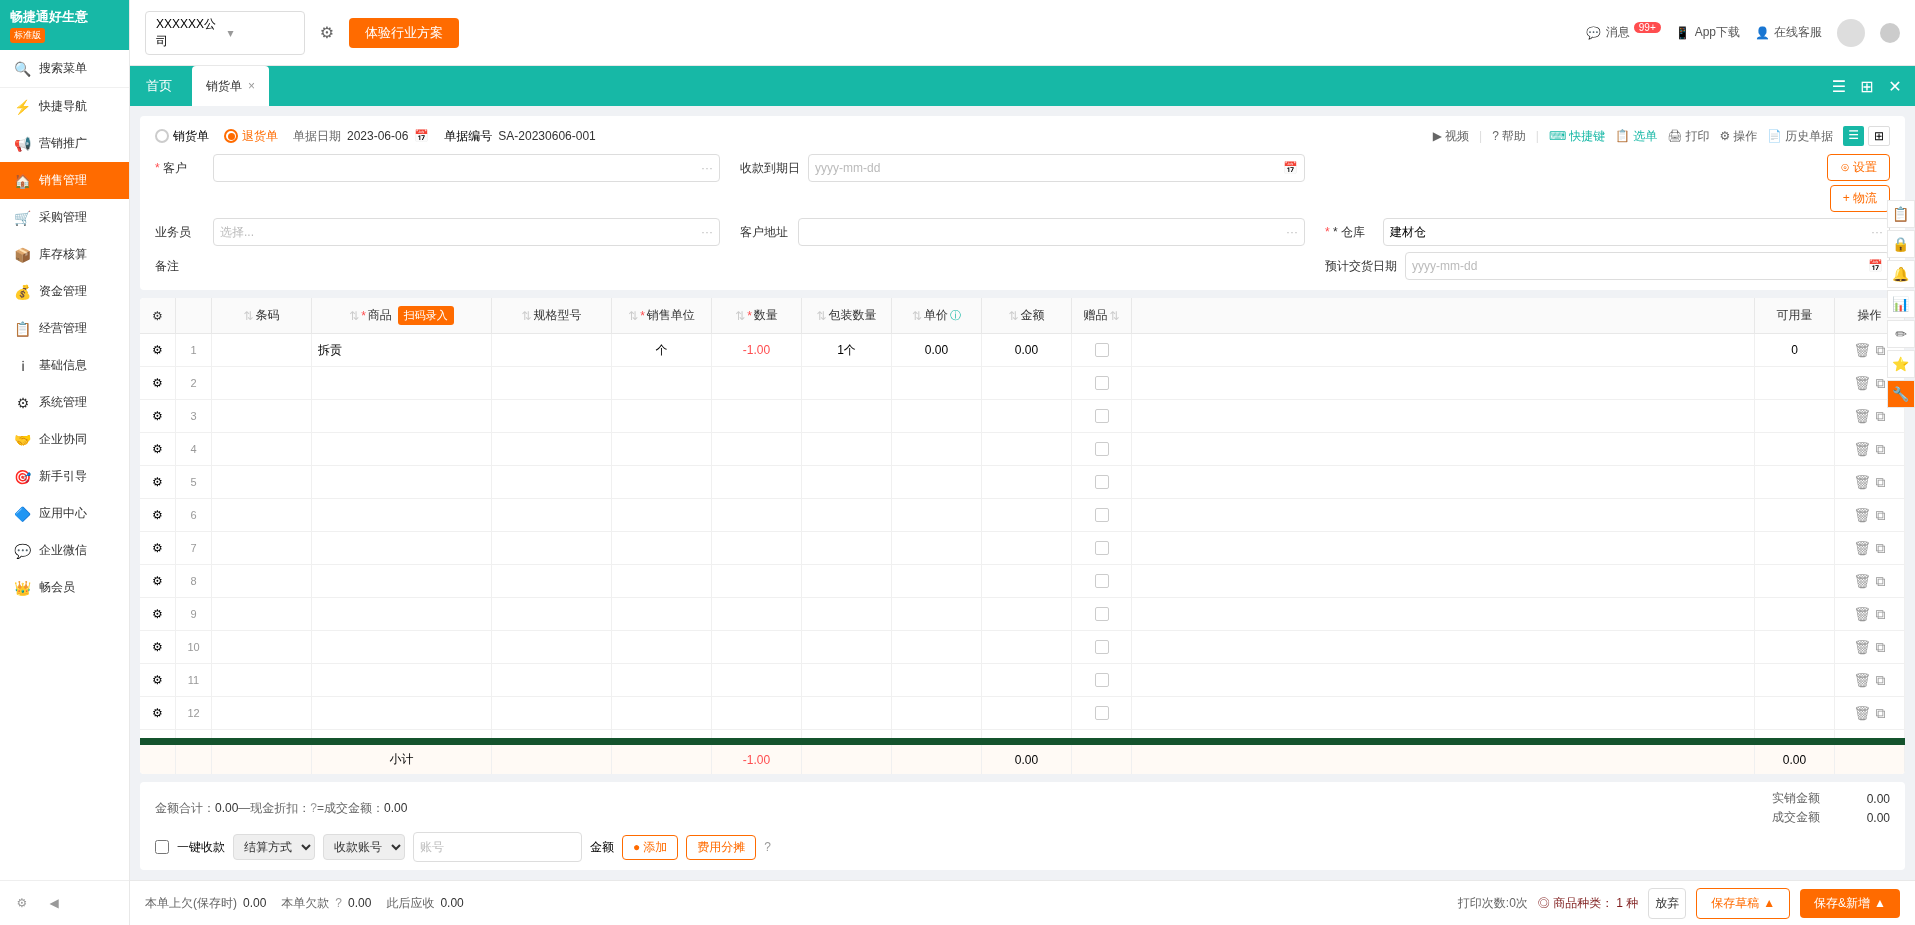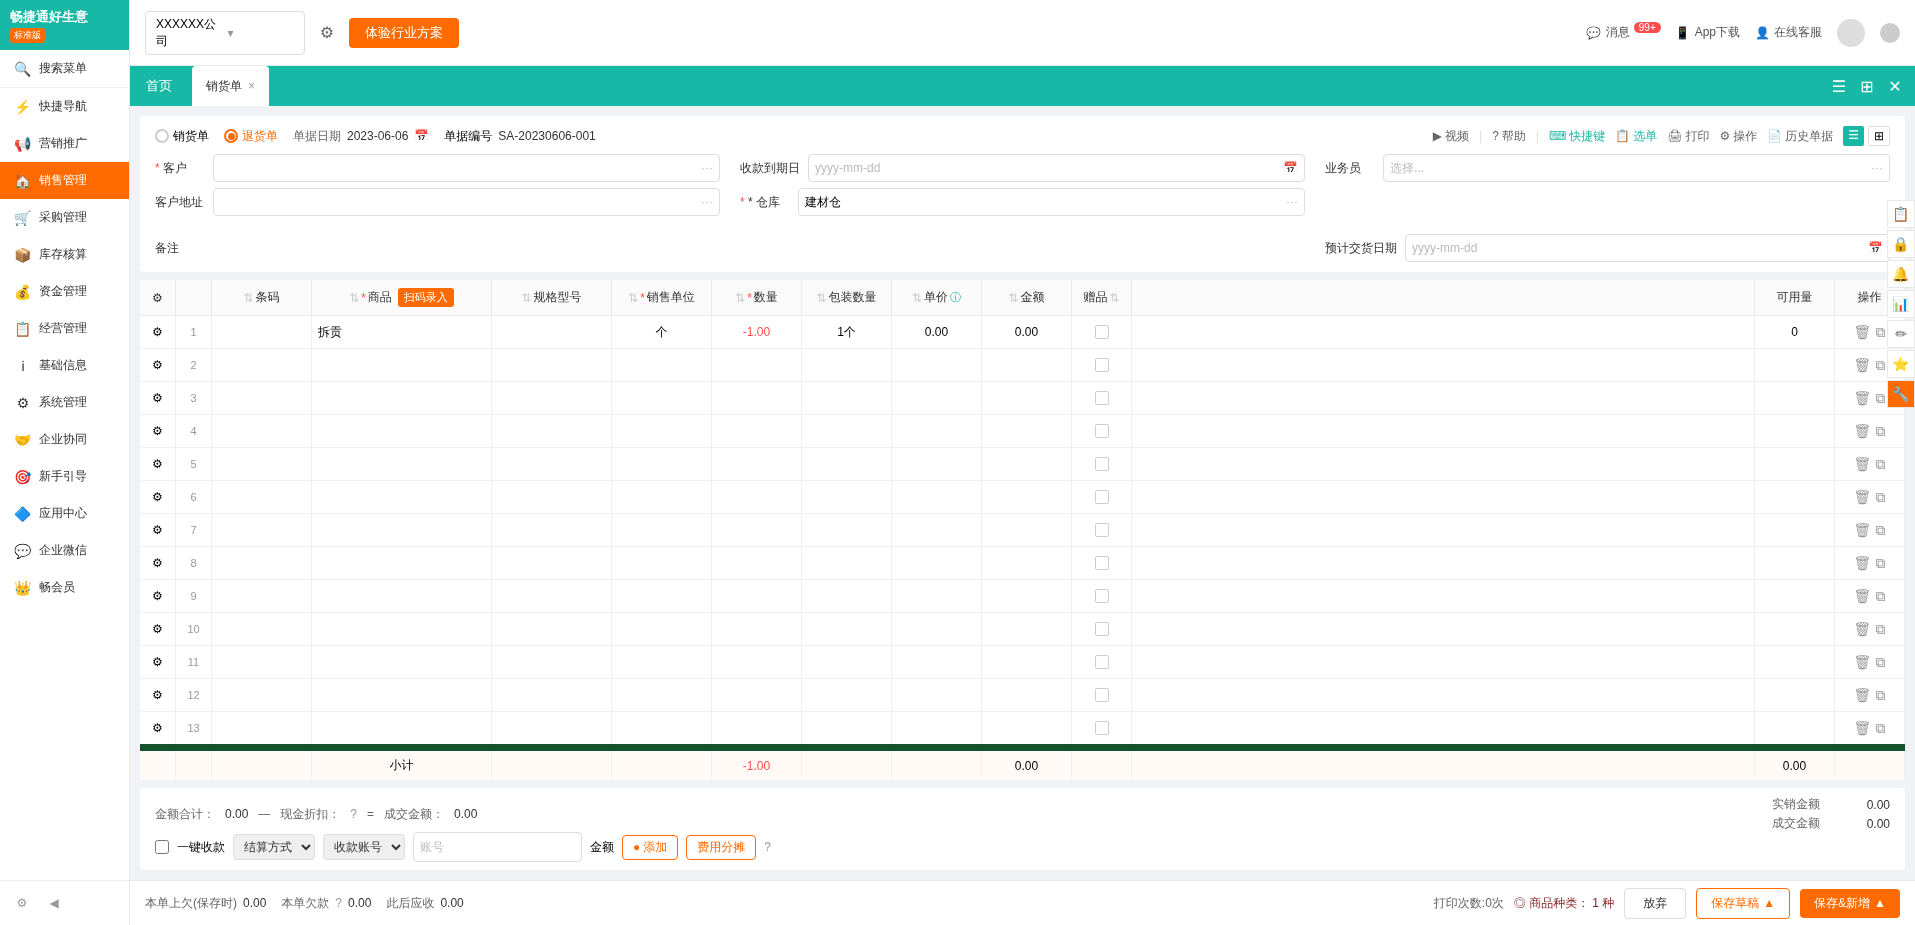--- a/index.html
+++ b/index.html
@@ -93,21 +93,21 @@
     .col-avail { width: 80px; min-width: 80px; }
     .col-ops { width: 70px; min-width: 70px; }
 
     
     .subtotal-row { display: flex; background: #fffaf5; border-top: 7px solid #14532d; }
     .subtotal-cell { border-right: 1px solid #f0f0f0; padding: 6px; display: flex; align-items: center; justify-content: center; }
     .subtotal-cell.red { color: #ff4d4f; font-weight: 500; }
 
     
     .form-footer { background: #fff; border-radius: 4px; padding: 8px 15px; }
-    .footer-row1 { display: flex; align-items: center; gap: 10px; }
+    .footer-row1 { display: flex; align-items: center; margin-bottom: 6px; }
     .footer-label { color: #666; }
     .footer-value { color: #333; font-weight: 500; }
     .footer-dash { color: #666; }
     .footer-equals { color: #666; }
     .footer-row2 { display: flex; align-items: center; gap: 8px; }
     .footer-checkbox { width: 14px; height: 14px; border: 1px solid #ccc; border-radius: 2px; cursor: pointer; }
     .footer-select { border: 1px solid #ddd; border-radius: 4px; padding: 3px 6px; color: #333; height: 26px; outline: none; }
     .footer-input { border: 1px solid #ddd; border-radius: 4px; padding: 3px 6px; color: #333; height: 30px; outline: none; }
     .footer-input::placeholder { color: #bbb; }
     .add-btn { background: #fff; border: 1px solid #ff6b00; color: #ff6b00; border-radius: 4px; padding: 3px 10px; cursor: pointer; display: flex; align-items: center; gap: 3px; }
@@ -117,21 +117,21 @@
     .right-summary-label { color: #666; }
     .right-summary-value { color: #333; min-width: 60px; text-align: right; }
 
     
     .bottom-bar { background: #fff; border-top: 1px solid #e8e8e8; padding: 8px 15px; display: flex; align-items: center; gap: 15px; height: 45px; }
     .bottom-info { display: flex; align-items: center; gap: 6px; color: #666; }
     .bottom-value { color: #333; }
     .bottom-right { margin-left: auto; display: flex; align-items: center; gap: 10px; }
     .print-info { color: #666; }
     .product-type { display: flex; align-items: center; gap: 3px; color: #7f1d1d; }
-    .bottom-btn { border: 1px solid #ddd; border-radius: 4px; padding: 6px 18px; cursor: pointer; background: #fff; color: #333; }
+    .bottom-btn { border: 1px solid #ddd; border-radius: 4px; padding: 6px 6px; cursor: pointer; background: #fff; color: #333; }
     .bottom-btn-primary { background: #fff; border: 1px solid #ff6b00; color: #ff6b00; border-radius: 4px; padding: 6px 14px; cursor: pointer; display: flex; align-items: center; gap: 4px; }
     .bottom-btn-success { background: #ff6b00; border: none; color: #fff; border-radius: 4px; padding: 6px 14px; cursor: pointer; display: flex; align-items: center; gap: 4px; }
 
     
     .right-float { position: fixed; right: 0; top: 200px; display: flex; flex-direction: column; gap: 2px; z-index: 100; }
     .right-float-btn { width: 28px; height: 28px; background: #fff; border: 1px solid #e8e8e8; display: flex; align-items: center; justify-content: center; cursor: pointer; color: #666; font-size: 14px; }
     .right-float-btn.orange { background: #ff6b00; color: #fff; }
 
     .info-icon { color: #17b8a6; font-size: 11px; cursor: pointer; }
     .required-star { color: #ff4d4f; }
@@ -330,20 +330,24 @@
             <span class="field-dots">···</span>
           </div>
         </div>
         <div class="form-row">
           <span class="form-label">收款到期日</span>
           <div class="form-field-wrapper">
             <span style="flex:1;color:#bbb;">yyyy-mm-dd</span>
             <span class="cal-icon">📅</span>
           </div>
         </div>
+        <div style="display:flex;flex-direction:column;gap:4px;align-items:flex-end;">
+          <button class="right-action-btn settings">⊙ 设置</button>
+          <button class="right-action-btn logistics">+ 物流</button>
+        </div>
 
         <div class="form-row">
           <span class="form-label">业务员</span>
           <div class="form-field-wrapper">
             <span style="flex:1;color:#bbb;">选择...</span>
             <span class="field-dots">···</span>
           </div>
         </div>
         <div class="form-row">
           <span class="form-label">客户地址</span>
@@ -354,21 +358,21 @@
         </div>
         <div class="form-row">
           <span class="form-label required">* 仓库</span>
           <div class="form-field-wrapper">
             <span style="flex:1;">建材仓</span>
             <span class="field-dots">···</span>
           </div>
         </div>
       </div>
 
-      <div style="display:grid;grid-template-columns:1fr 1fr 1fr;gap:6px 20px;margin-top:18px;align-items:center;">
+      <div style="display:grid;grid-template-columns:1fr 1fr 1fr;gap:6px 20px;margin-top:6px;align-items:center;">
         <div class="form-row">
           <span class="form-label">备注</span>
         </div>
         <div></div>
         <div class="form-row">
           <span class="form-label">预计交货日期</span>
           <div class="form-field-wrapper">
             <span style="flex:1;color:#bbb;">yyyy-mm-dd</span>
             <span class="cal-icon">📅</span>
           </div>

